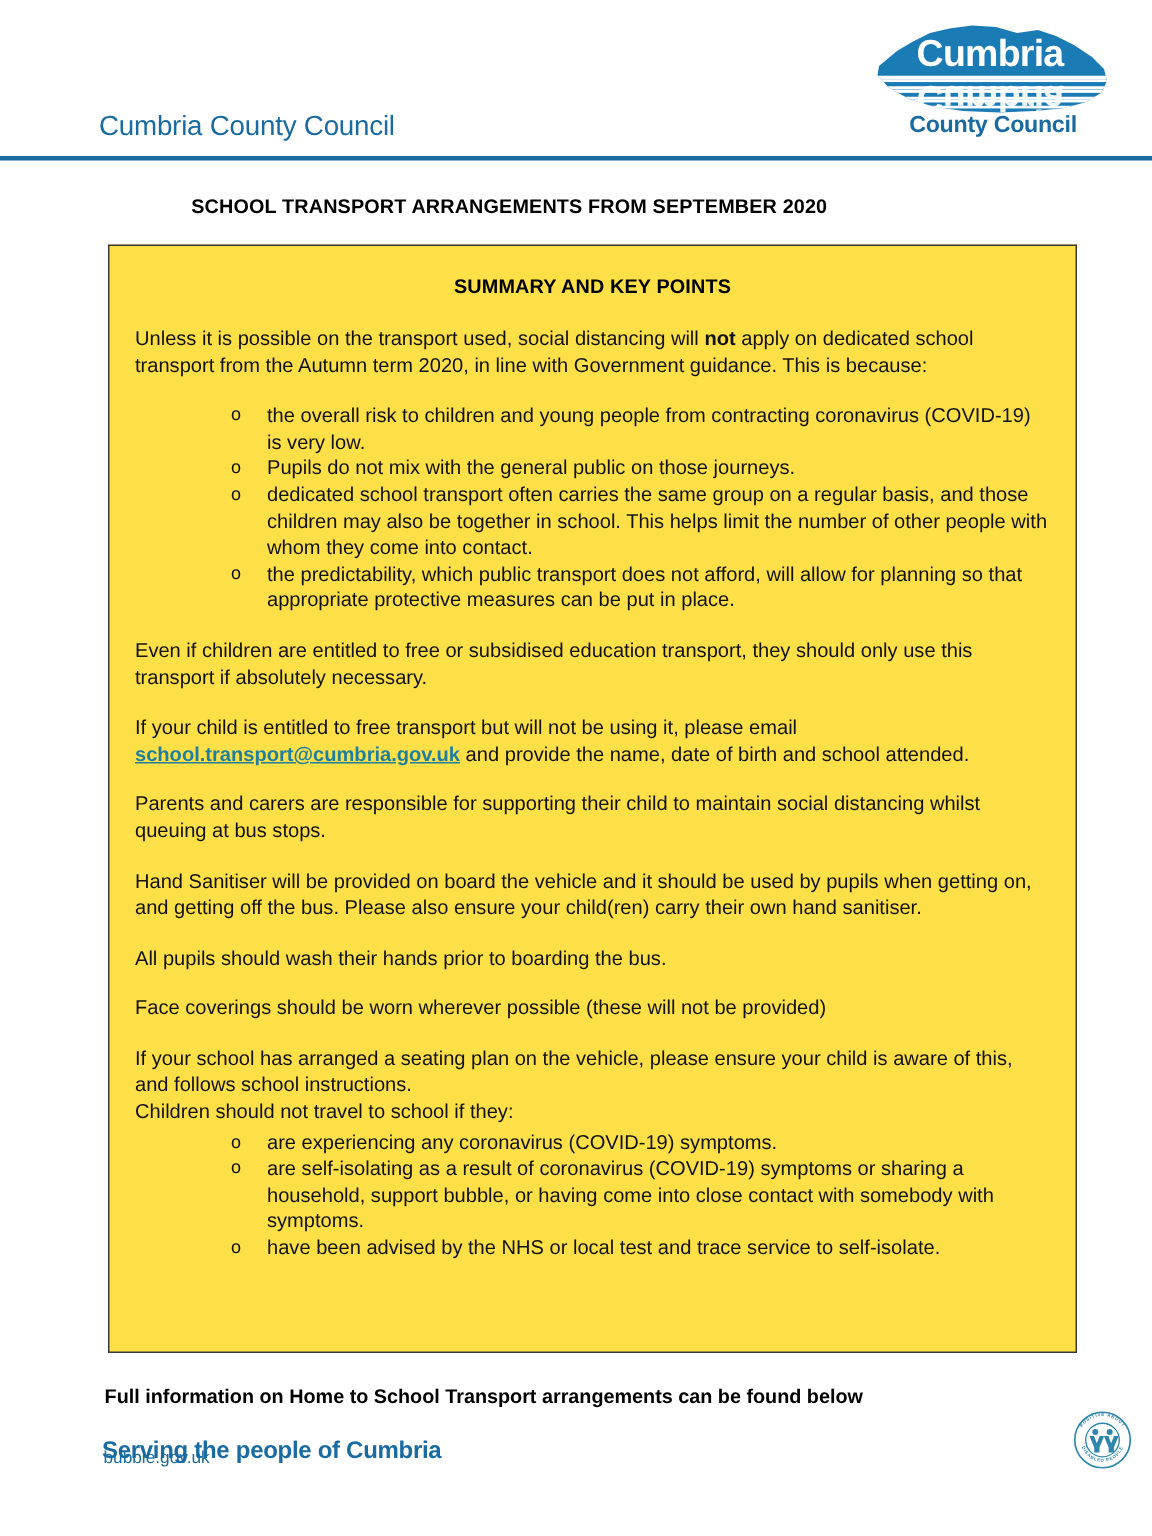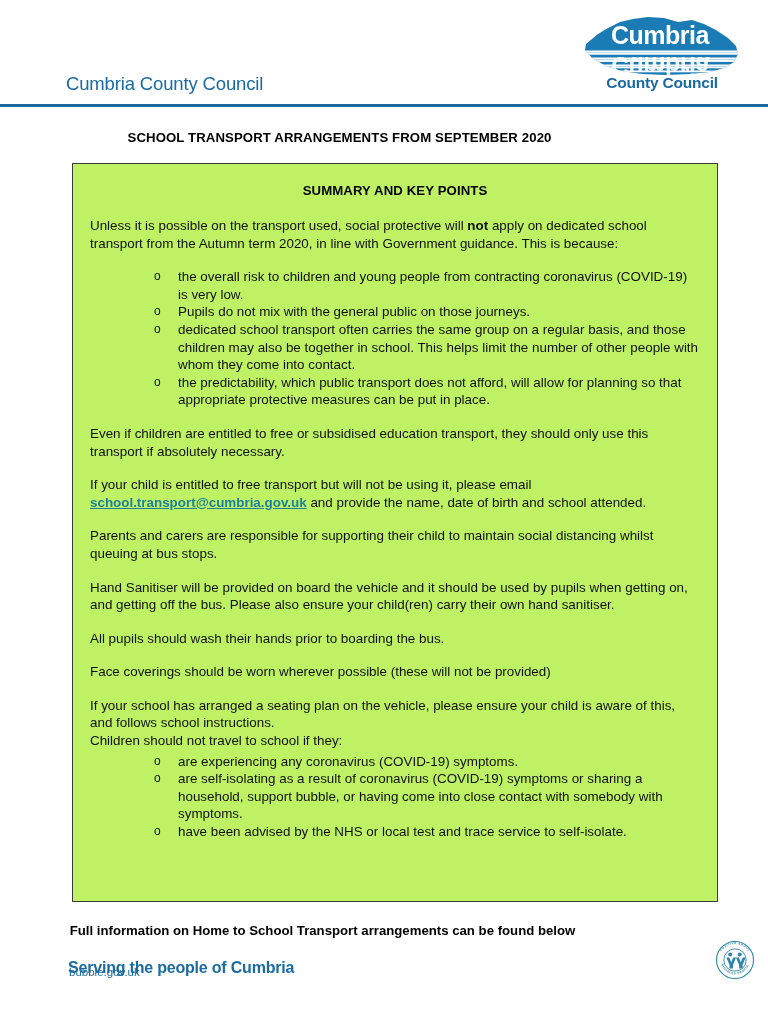--- a/index.html
+++ b/index.html
@@ -66,21 +66,21 @@
 
   
   .summary-box {
     position: absolute;
     left: 72px;
     top: 163px;
     width: 646px;
     height: 739px;
     border: 1.4px solid #3a3a3a;
     box-sizing: border-box;
-    background: #bef264;
+    background: #fde047;
   }
   .box-inner {
     padding: 19px 17px 0 17px;
   }
   .box-heading {
     text-align: center;
     font-size: 13.2px;
     font-weight: bold;
     color: #000000;
     margin: 0 0 19px 0;
@@ -207,21 +207,21 @@
   <div class="header-rule"></div>
 </div>
 
 <div class="doc-title">SCHOOL TRANSPORT ARRANGEMENTS FROM SEPTEMBER 2020</div>
 
 <div class="summary-box">
   <div class="box-inner">
 
     <div class="box-heading">SUMMARY AND KEY POINTS</div>
 
-    <p class="para"><span>Unless it is possible on the transport used, social protective will </span><b class="strong">not</b><span> apply on dedicated school transport from the Autumn term 2020, in line with Government guidance. This is because:</span></p>
+    <p class="para"><span>Unless it is possible on the transport used, social distancing will </span><b class="strong">not</b><span> apply on dedicated school transport from the Autumn term 2020, in line with Government guidance. This is because:</span></p>
 
     <ul class="bullets tight-top">
       <li>
         <span class="marker">o</span>
         <span>the overall risk to children and young people from contracting coronavirus (COVID-19) is very low.</span>
       </li>
       <li>
         <span class="marker">o</span>
         <span>Pupils do not mix with the general public on those journeys.</span>
       </li>

